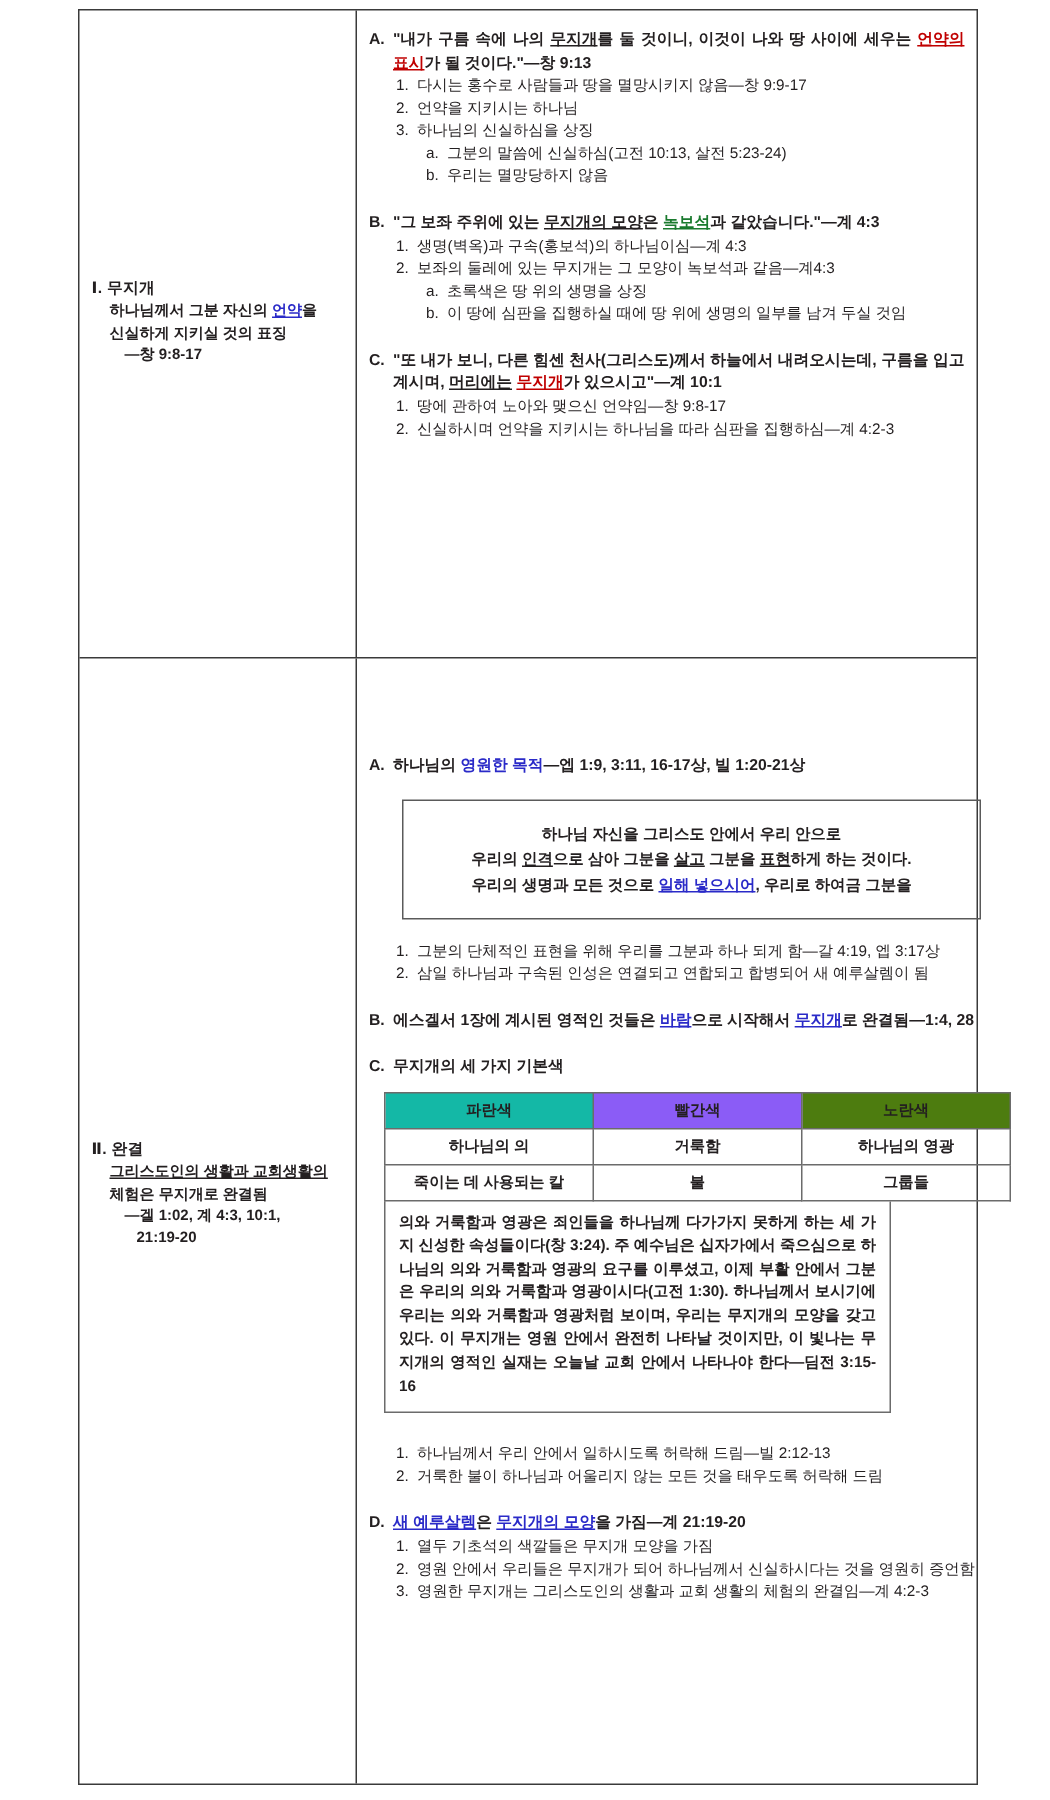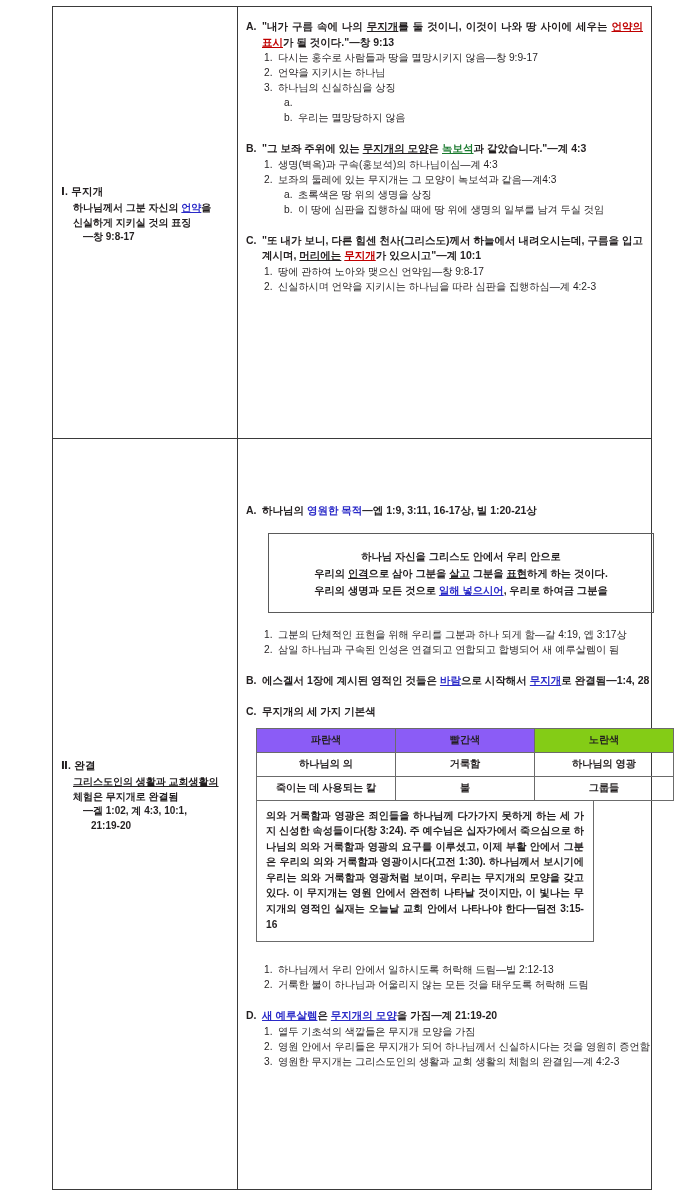--- a/index.html
+++ b/index.html
@@ -208,20 +208,21 @@
       <div class="lvl-1">
         <span class="marker">2.</span>
         <span class="txt">언약을 지키시는 하나님</span>
       </div>
       <div class="lvl-1">
         <span class="marker">3.</span>
         <span class="txt">하나님의 신실하심을 상징</span>
       </div>
       <div class="lvl-a2">
         <span class="marker">a.</span>
+        <span class="txt">그분의 말씀에 신실하심(고전 10:13, 살전 5:23-24)</span>
       </div>
       <div class="lvl-a2">
         <span class="marker">b.</span>
         <span class="txt">우리는 멸망당하지 않음</span>
       </div>
 
       <div class="gap-md"></div>
 
       <div class="lvl-a">
         <span class="marker">B.</span>
@@ -310,23 +311,23 @@
       <div class="gap-md"></div>
 
       <div class="lvl-a">
         <span class="marker">C.</span>
         <span class="txt">무지개의 세 가지 기본색</span>
       </div>
 
       <table class="color-table">
         <tbody>
             <tr>
-          <td class="hdr" style="background:#8b5cf6">파란색</td>
+          <td class="hdr" style="background:#14b8a6">파란색</td>
           <td class="hdr" style="background:#8b5cf6">빨간색</td>
-          <td class="hdr" style="background:#84cc16">노란색</td>
+          <td class="hdr" style="background:#4d7c0f">노란색</td>
         </tr>
         <tr>
           <td>하나님의 의</td>
           <td>거룩함</td>
           <td>하나님의 영광</td>
         </tr>
         <tr>
           <td>죽이는 데 사용되는 칼</td>
           <td>불</td>
           <td>그룹들</td>

